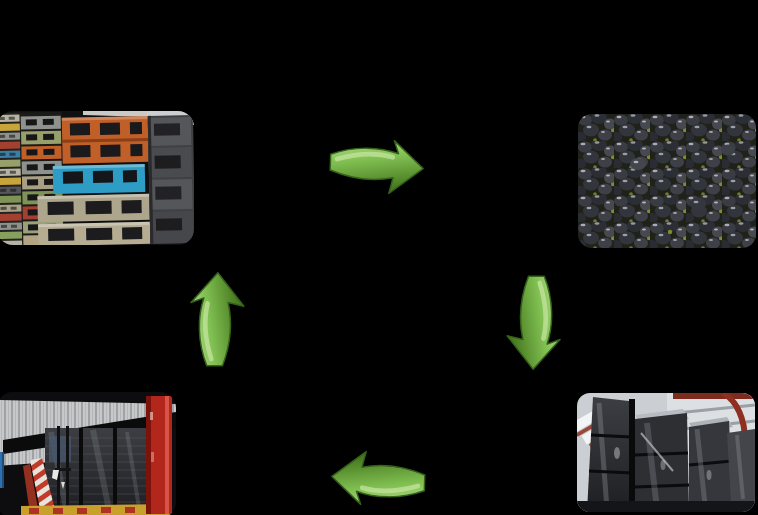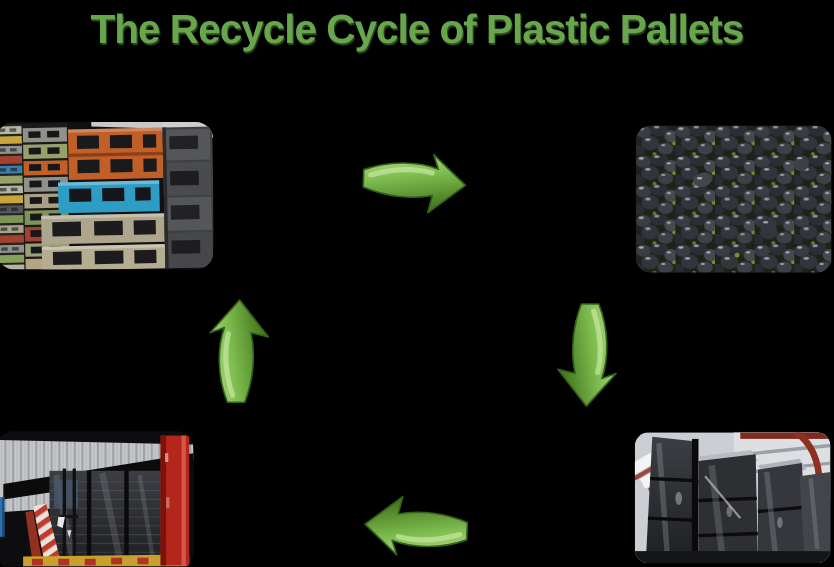--- a/index.html
+++ b/index.html
@@ -63,21 +63,20 @@
         <ellipse cx="11" cy="13" rx="2.5" ry="1.2" fill="#c9ccd2" opacity="0.7"></ellipse>
         <ellipse cx="25" cy="18" rx="2" ry="1" fill="#cfd2d8" opacity="0.7"></ellipse>
       </pattern>
       <symbol id="curved-arrow" viewBox="0 0 112 70">
         <path d="M9,25 C34,15 62,15 82,22 L77,8 L109,37 L73,65 L77,48 C55,53 30,50 9,42 Z" fill="url(#g-arrow)" stroke="#35611a" stroke-width="1.6" stroke-linejoin="round"></path>
         <path d="M16,30 C38,23 60,22 76,26" fill="none" stroke="#d2ecae" stroke-width="5" stroke-linecap="round" opacity="0.6"></path>
       </symbol>
     </defs>
   </svg>
 
-  <h1 class="title">The Recycle Cycle of Plastic Pallets</h1>
 
   <div class="photo photo-tl">
     <svg viewBox="0 0 197 134" preserveAspectRatio="none">
       <rect width="197" height="134" fill="#101010"></rect>
       <polygon points="86,0 152,0 152,6 86,4" fill="#c9c9c5"></polygon>
       <polygon points="150,0 197,0 197,14 150,10" fill="#cdced0"></polygon>
       <g transform="rotate(-1.2 98 67)">
 
         <g>
           <rect x="0" y="0" width="24" height="134" fill="#23231f"></rect>

